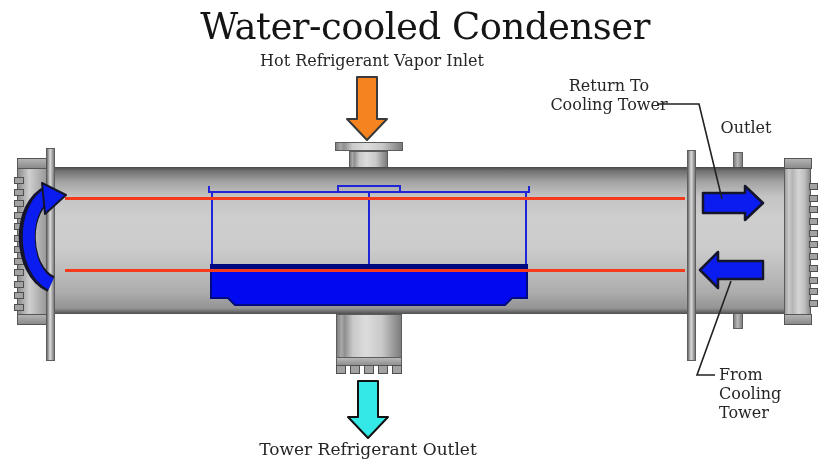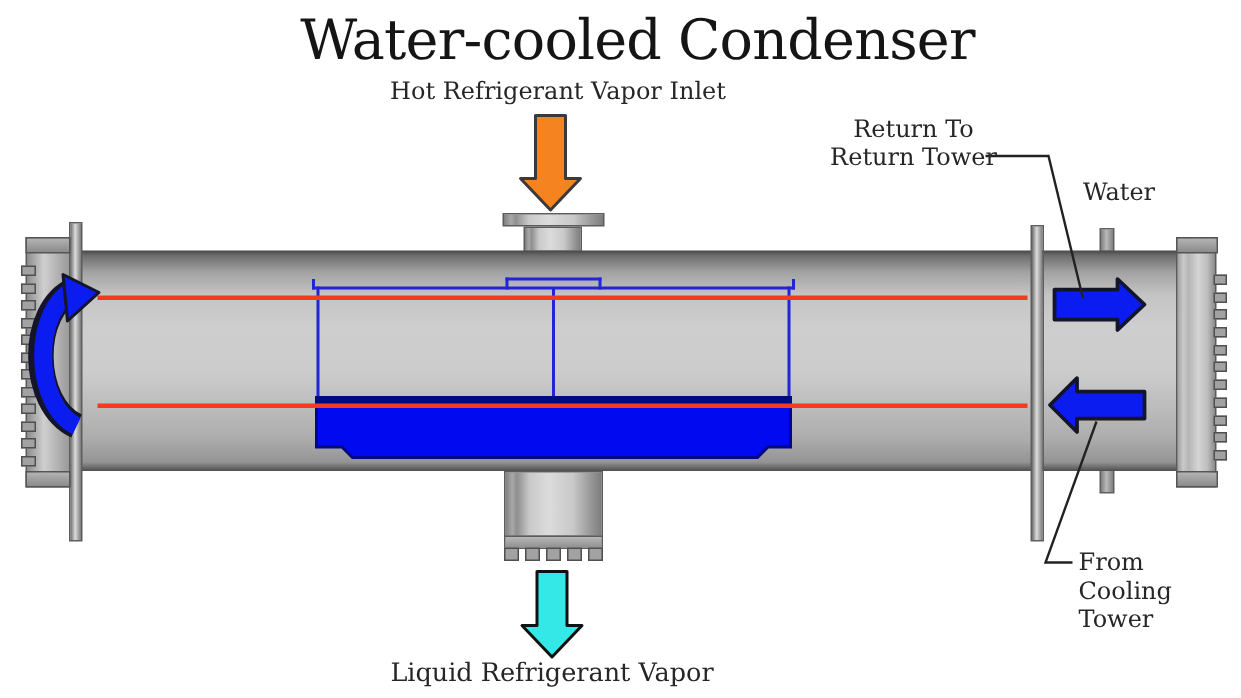--- a/index.html
+++ b/index.html
@@ -148,25 +148,25 @@
     <path d="M 51 284 C 20 270, 19 206, 50 193" fill="none" stroke="#14142b" stroke-width="17"></path>
     <path d="M 51 284 C 22 270, 21 206, 50 193" fill="none" stroke-width="12" stroke="#0b1cf0"></path>
     <polygon points="42,183 66,195 45,214" stroke="#14142b" stroke-width="2" stroke-linejoin="round" fill="#0b1cf0"></polygon>
 
     <polyline points="657,104 699,104 722,199" fill="none" stroke="#222222" stroke-width="1.6"></polyline>
     <polyline points="731,281 697,375 715,375" fill="none" stroke="#222222" stroke-width="1.6"></polyline>
   </svg>
 
   <div class="abs txt lbl lbl-c" style="left:543px;top:76px;width:132px;">
     <div>Return To</div>
-    <div>Return Tower</div>
+    <div>Cooling Tower</div>
   </div>
 
-  <div class="abs txt lbl lbl-c" style="left:713px;top:118px;width:66px;">Water</div>
+  <div class="abs txt lbl lbl-c" style="left:713px;top:118px;width:66px;">Outlet</div>
 
   <div class="abs txt lbl lbl-l" style="left:719px;top:365px;width:110px;">
     <div>From Cooling</div>
     <div>Tower</div>
   </div>
 
-  <div class="abs txt lbl lbl-lg lbl-c" style="left:246px;top:440px;width:244px;">Liquid Refrigerant Vapor</div>
+  <div class="abs txt lbl lbl-lg lbl-c" style="left:246px;top:440px;width:244px;">Tower Refrigerant Outlet</div>
 
 </div>
 
 </body></html>

